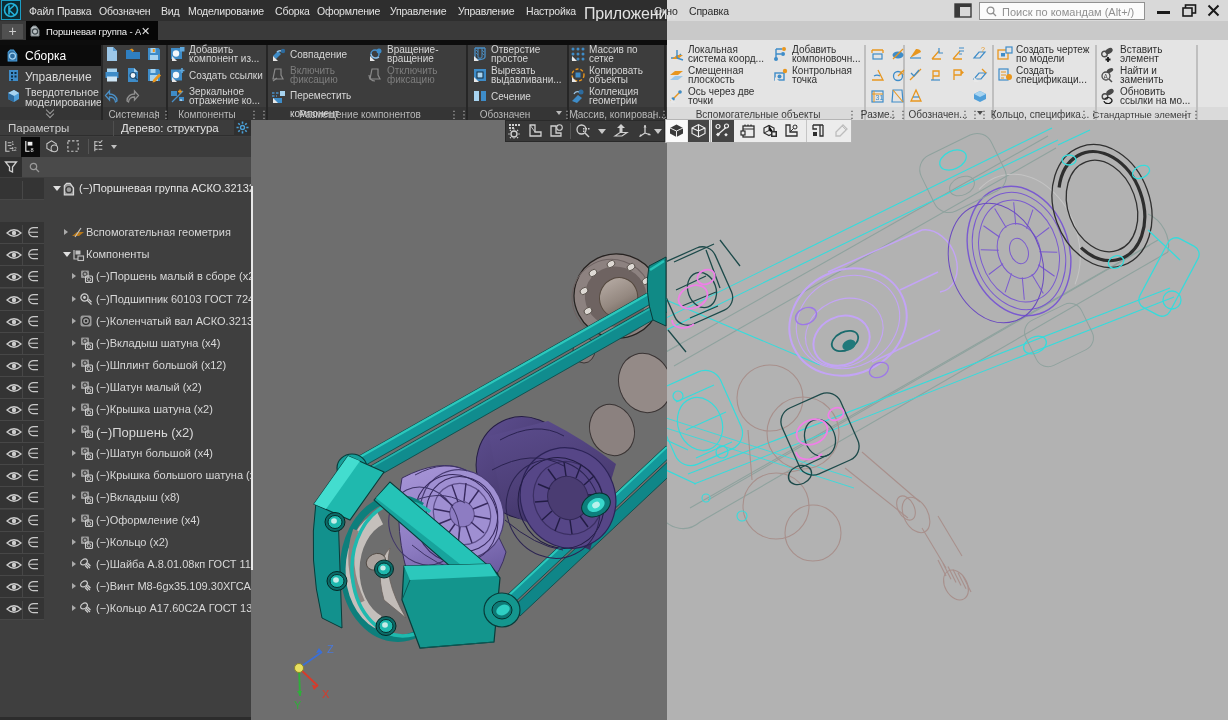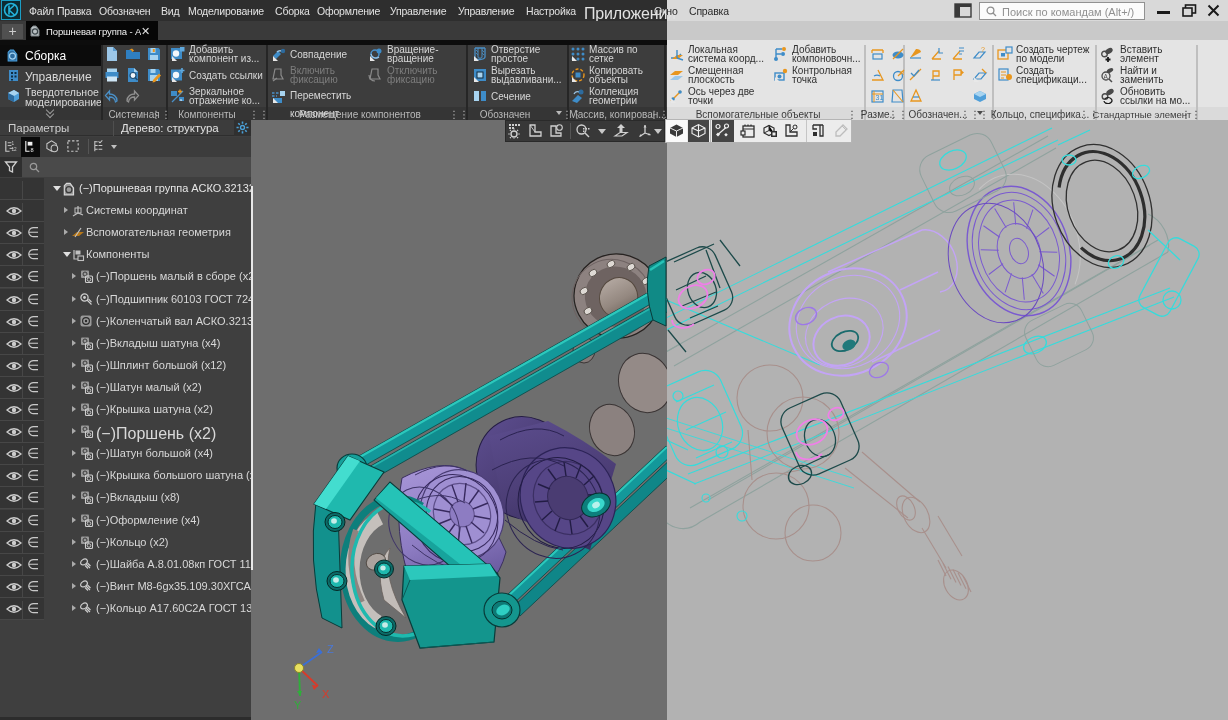--- a/index.html
+++ b/index.html
@@ -446,34 +446,20 @@
 <div class="a" style="left:0;top:178.0px;width:251px;height:22.1px;overflow:hidden">
       <div style="position:absolute;left:0;top:0;width:44px;height:22.1px;background:#343434;border-bottom:1px solid #474747"></div>
       <div style="position:absolute;left:21.5px;top:3px;width:1px;height:19px;background:#474747"></div>
       <div style="position:absolute;left:53px;top:8px;width:0;height:0;border-left:4px solid transparent;border-right:4px solid transparent;border-top:5px solid #e0e0e0"></div>
       <svg width="15" height="15" viewBox="0 0 13 13" style="position:absolute;left:62px;top:3px">
         <path d="M2 4 L2 12 L10 12 L10 6 L7 2 L4 2 Z" fill="#9a9a9a" stroke="#d8d8d8" stroke-width="1"></path>
         <circle cx="6" cy="7.5" r="2.6" fill="none" stroke="#3a3a3a" stroke-width="1.1"></circle>
       </svg>
       <div class="tx" style="position:absolute;left:79px;top:4px;font-size:11px;color:#e6e6e6">(−)Поршневая группа АСКО.321321.2</div>
     </div>
-    <div class="a" style="left:0;top:200.1px;width:251px;height:22.1px;overflow:hidden">
-      <div style="position:absolute;left:0;top:0;width:44px;height:22.1px;background:#343434;border-bottom:1px solid #474747"></div>
-      <div style="position:absolute;left:21.5px;top:3px;width:1px;height:19px;background:#474747"></div>
-      <svg width="16" height="10" viewBox="0 0 16 10" style="position:absolute;left:6px;top:6px">
-        <path d="M1 5 Q8 -1.5 15 5 Q8 11.5 1 5 Z" fill="none" stroke="#cccccc" stroke-width="1.3"></path>
-        <circle cx="8" cy="5" r="2.2" fill="#cccccc"></circle>
-      </svg>
-      <div style="position:absolute;left:64px;top:7px;width:0;height:0;border-top:3.5px solid transparent;border-bottom:3.5px solid transparent;border-left:4.5px solid #aaaaaa"></div>
-      <svg width="14" height="14" viewBox="0 0 14 14" style="position:absolute;left:71px;top:4px">
-        <path d="M7 2 V9 L2 12 M7 9 L12 11" stroke="#c0c0c0" stroke-width="1.2" fill="none"></path>
-        <rect x="4" y="4" width="6" height="5" fill="none" stroke="#c0c0c0" stroke-width="1"></rect>
-      </svg>
-      <div class="tx" style="position:absolute;left:86px;top:4px;font-size:11px;color:#d8d8d8">Системы координат</div>
-    </div>
     <div class="a" style="left:0;top:222.2px;width:251px;height:22.1px;overflow:hidden">
       <div style="position:absolute;left:0;top:0;width:44px;height:22.1px;background:#343434;border-bottom:1px solid #474747"></div>
       <div style="position:absolute;left:21.5px;top:3px;width:1px;height:19px;background:#474747"></div>
       <svg width="16" height="10" viewBox="0 0 16 10" style="position:absolute;left:6px;top:6px">
         <path d="M1 5 Q8 -1.5 15 5 Q8 11.5 1 5 Z" fill="none" stroke="#cccccc" stroke-width="1.3"></path>
         <circle cx="8" cy="5" r="2.2" fill="#cccccc"></circle>
       </svg>
       <div style="position:absolute;left:27px;top:2px;font-size:14px;color:#c8c8c8">∈</div>
       <div style="position:absolute;left:64px;top:7px;width:0;height:0;border-top:3.5px solid transparent;border-bottom:3.5px solid transparent;border-left:4.5px solid #aaaaaa"></div>
       <svg width="14" height="14" viewBox="0 0 14 14" style="position:absolute;left:71px;top:4px">
@@ -623,21 +609,21 @@
         <circle cx="8" cy="5" r="2.2" fill="#cccccc"></circle>
       </svg>
       <div style="position:absolute;left:27px;top:2px;font-size:14px;color:#c8c8c8">∈</div>
       <div style="position:absolute;left:72px;top:7px;width:0;height:0;border-top:3.5px solid transparent;border-bottom:3.5px solid transparent;border-left:4.5px solid #aaaaaa"></div>
       <svg width="15" height="15" viewBox="0 0 15 15" style="position:absolute;left:79px;top:3px">
         <rect x="2" y="1.5" width="8" height="7.5" rx="1" fill="#9a9a9a"></rect>
         <circle cx="6" cy="5" r="2" fill="none" stroke="#3a3a3a" stroke-width="1"></circle>
         <rect x="6.5" y="7" width="7" height="6.5" rx="1" fill="none" stroke="#cfcfcf" stroke-width="1.1"></rect>
         <circle cx="10" cy="10.5" r="1.8" fill="none" stroke="#cfcfcf" stroke-width="0.9"></circle>
       </svg>
-      <div class="tx" style="position:absolute;left:96px;top:4px;font-size:16px;color:#d8d8d8">(−)Поршень (x2)</div>
+      <div class="tx" style="position:absolute;left:96px;top:4px;font-size:13px;color:#d8d8d8">(−)Поршень (x2)</div>
     </div>
     <div class="a" style="left:0;top:443.2px;width:251px;height:22.1px;overflow:hidden">
       <div style="position:absolute;left:0;top:0;width:44px;height:22.1px;background:#343434;border-bottom:1px solid #474747"></div>
       <div style="position:absolute;left:21.5px;top:3px;width:1px;height:19px;background:#474747"></div>
       <svg width="16" height="10" viewBox="0 0 16 10" style="position:absolute;left:6px;top:6px">
         <path d="M1 5 Q8 -1.5 15 5 Q8 11.5 1 5 Z" fill="none" stroke="#cccccc" stroke-width="1.3"></path>
         <circle cx="8" cy="5" r="2.2" fill="#cccccc"></circle>
       </svg>
       <div style="position:absolute;left:27px;top:2px;font-size:14px;color:#c8c8c8">∈</div>
       <div style="position:absolute;left:72px;top:7px;width:0;height:0;border-top:3.5px solid transparent;border-bottom:3.5px solid transparent;border-left:4.5px solid #aaaaaa"></div>

